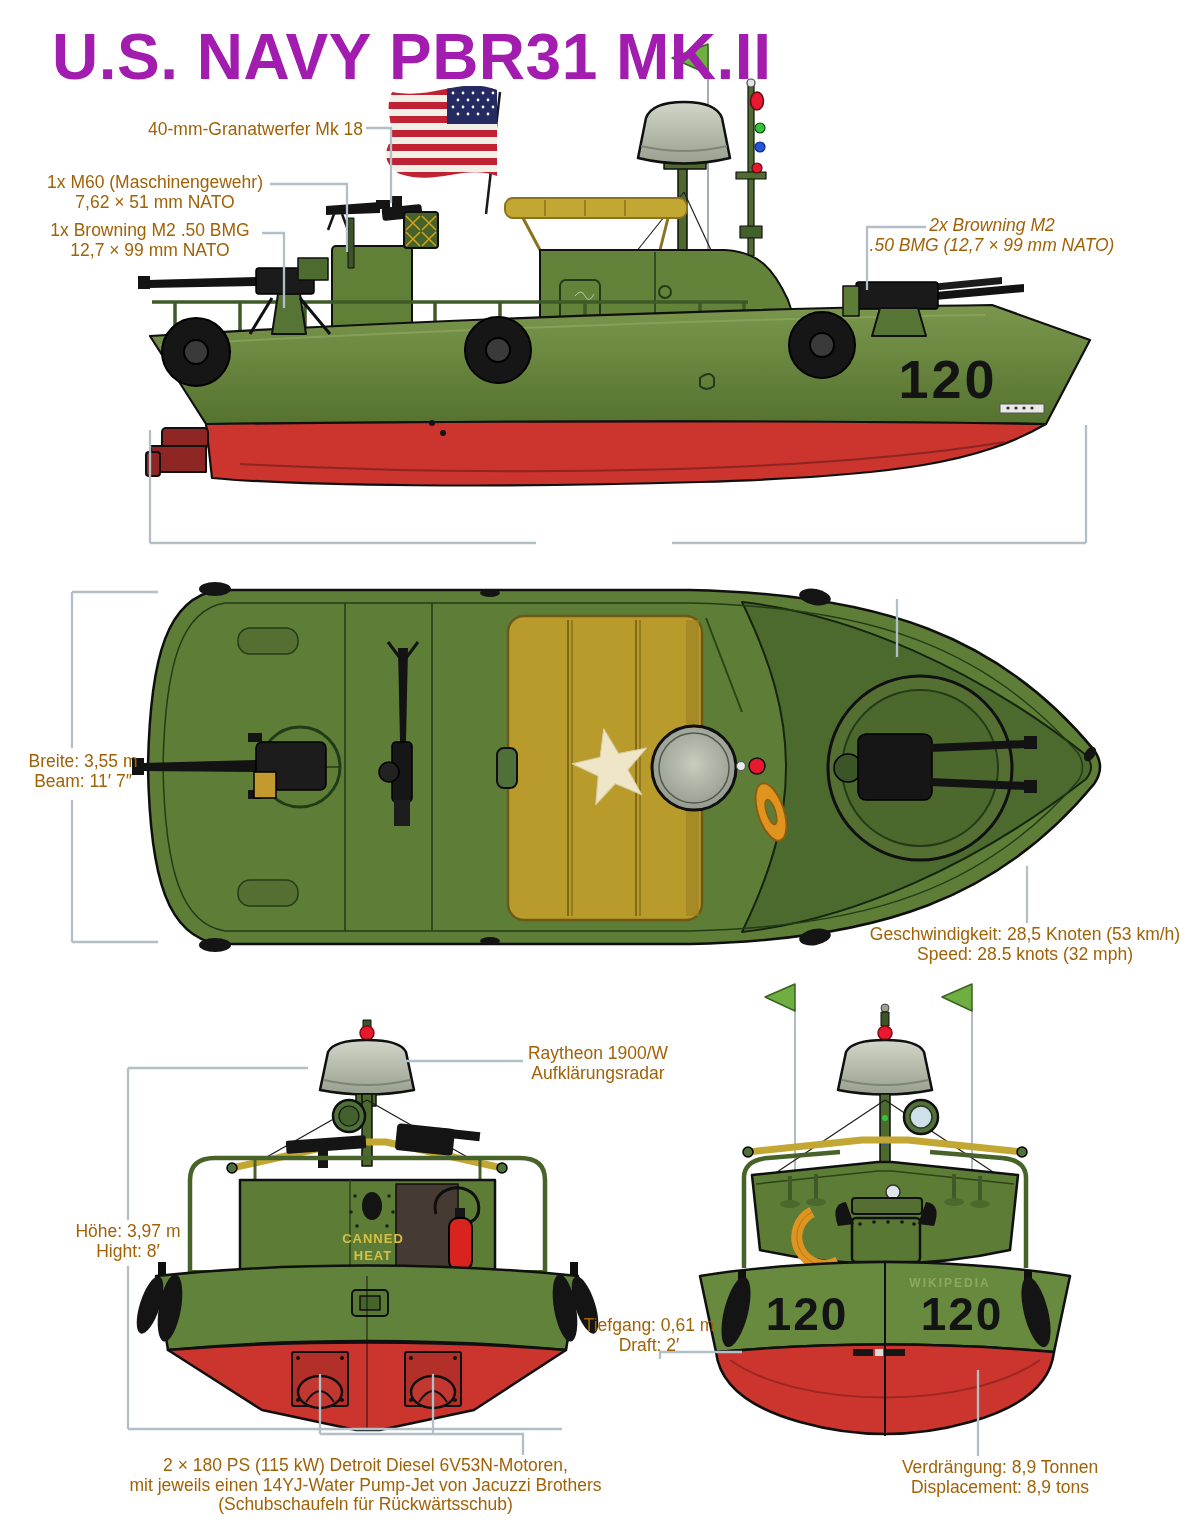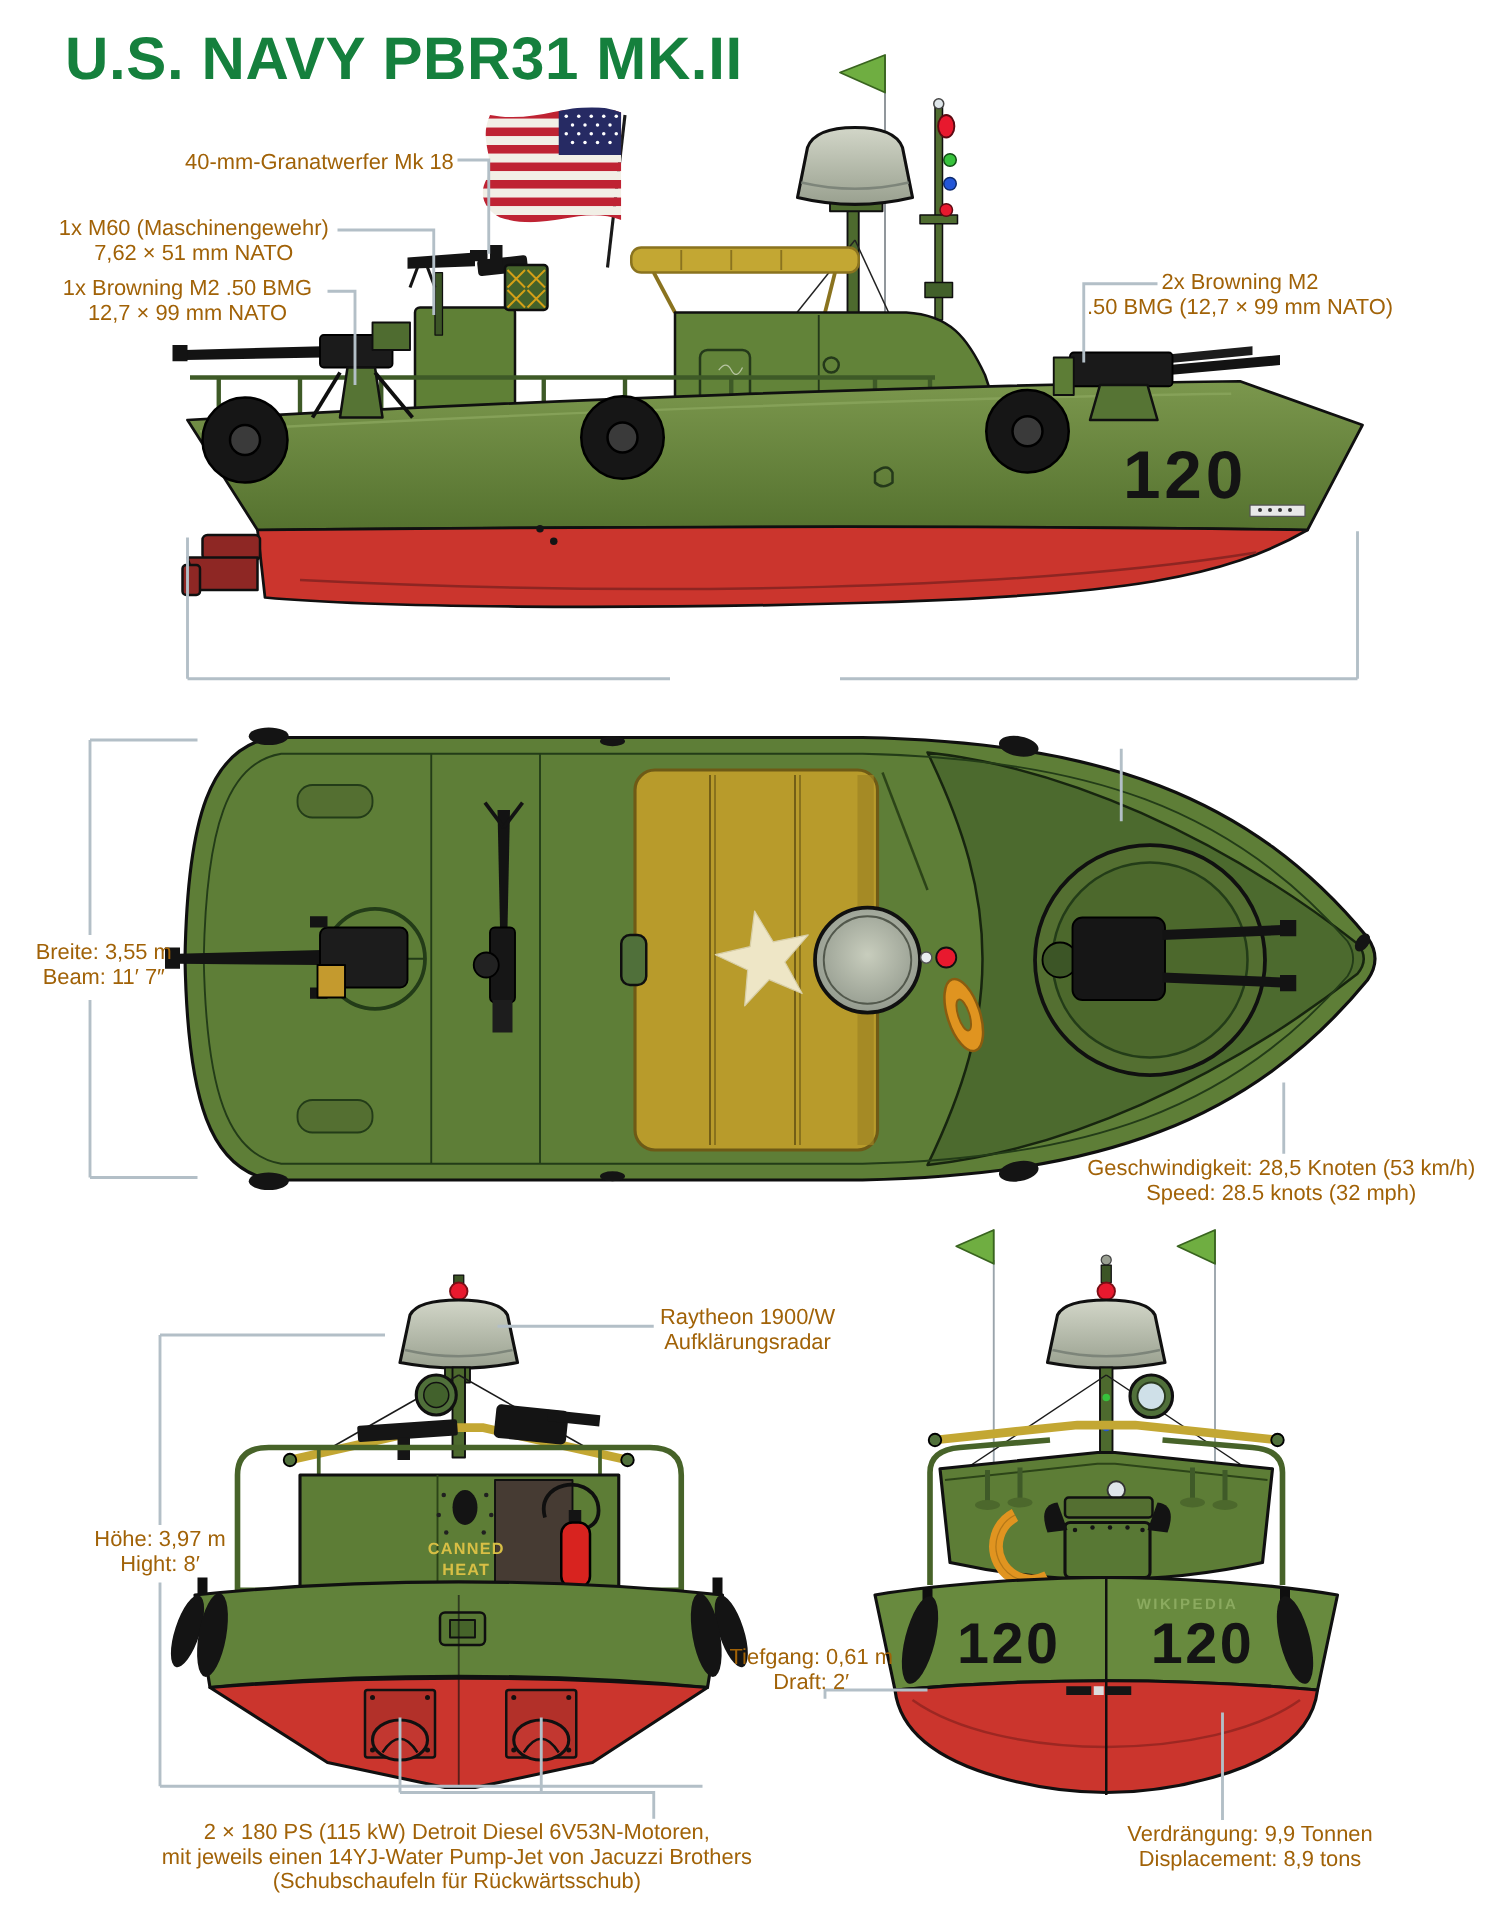--- a/index.html
+++ b/index.html
@@ -1,20 +1,20 @@
 <!DOCTYPE html>
 <html><head>
 <meta charset="utf-8">
 <style>
   html,body{margin:0;padding:0;background:#ffffff;}
   #canvas{position:relative;width:1190px;height:1536px;background:#fff;overflow:hidden;
           font-family:"Liberation Sans", sans-serif;}
   #art{position:absolute;left:0;top:0;}
-  .title{position:absolute;left:52px;top:20px;font-size:48px;font-weight:bold;
-         color:#15803d;letter-spacing:0.5px;white-space:nowrap;}
+  .title{position:absolute;left:52px;top:20px;font-size:64px;font-weight:bold;
+         color:#a21caf;letter-spacing:0.5px;white-space:nowrap;}
   .lbl{position:absolute;font-size:17.5px;line-height:19.5px;color:#a16207;}
   .lbl span{display:block;}
   .ctr{text-align:center;}
   .rt{text-align:right;}
   svg text{font-family:"Liberation Sans", sans-serif;}
 </style>
 </head>
 <body>
 
 <div id="canvas">
@@ -448,21 +448,21 @@
 <div class="lbl ctr" style="left:43px;top:173px;width:224px;">
   <span>1x M60 (Maschinengewehr)</span>
   <span>7,62 × 51 mm NATO</span>
 </div>
 
 <div class="lbl ctr" style="left:40px;top:221px;width:220px;">
   <span>1x Browning M2 .50 BMG</span>
   <span>12,7 × 99 mm NATO</span>
 </div>
 
-<div class="lbl ctr" style="left:852px;top:216px;width:280px;">
+<div class="lbl ctr" style="left:852px;top:216px;width:280px;font-style:italic;">
   <span>2x Browning M2</span>
   <span>.50 BMG (12,7 × 99 mm NATO)</span>
 </div>
 
 
 <div class="lbl ctr" style="left:8px;top:752px;width:150px;">
   <span>Breite: 3,55 m</span>
   <span>Beam: 11′ 7″</span>
 </div>
 
@@ -486,17 +486,17 @@
   <span>Draft: 2′</span>
 </div>
 
 <div class="lbl ctr" style="left:128px;top:1456px;width:475px;">
   <span>2 × 180 PS (115 kW) Detroit Diesel 6V53N-Motoren,</span>
   <span>mit jeweils einen 14YJ-Water Pump-Jet von Jacuzzi Brothers</span>
   <span>(Schubschaufeln für Rückwärtsschub)</span>
 </div>
 
 <div class="lbl ctr" style="left:868px;top:1458px;width:264px;">
-  <span>Verdrängung: 9,9 Tonnen</span>
+  <span>Verdrängung: 8,9 Tonnen</span>
   <span>Displacement: 8,9 tons</span>
 </div>
 
 </div>
 
 </body></html>

